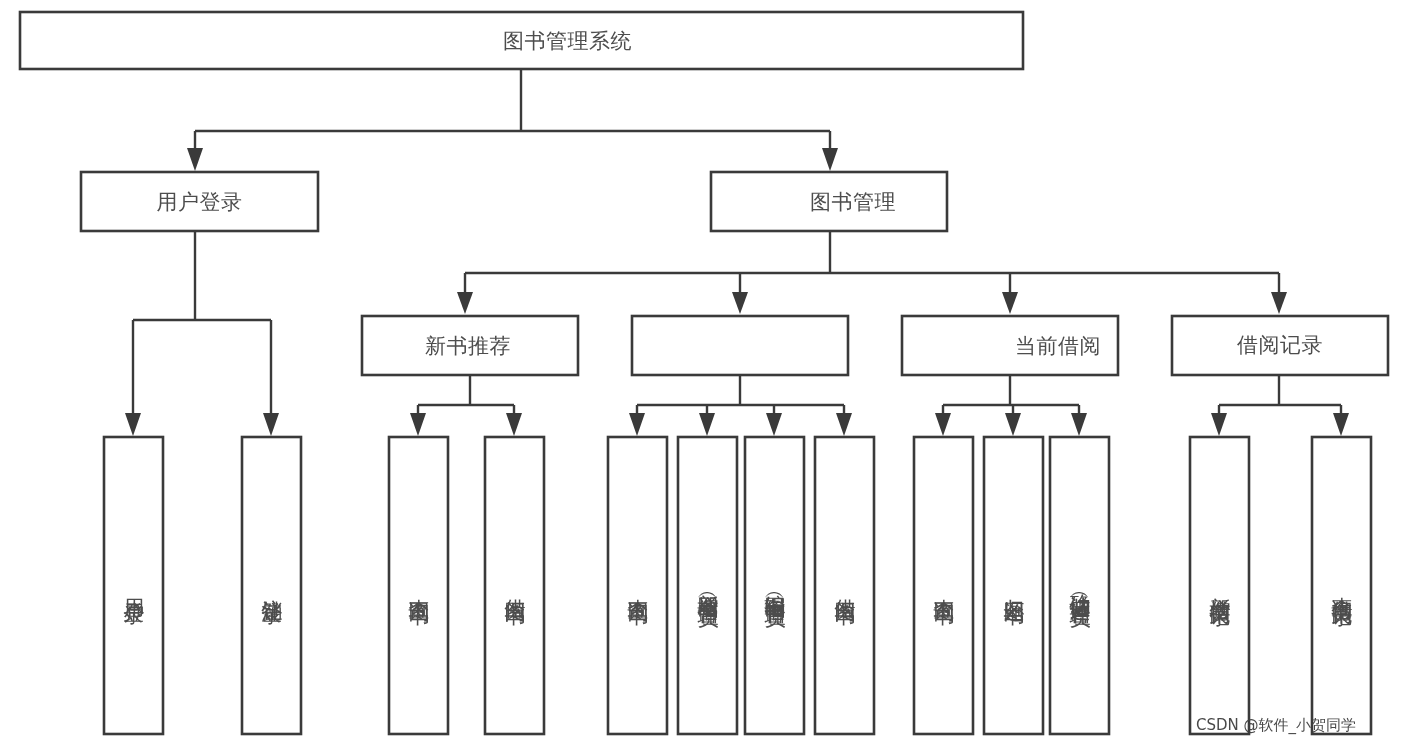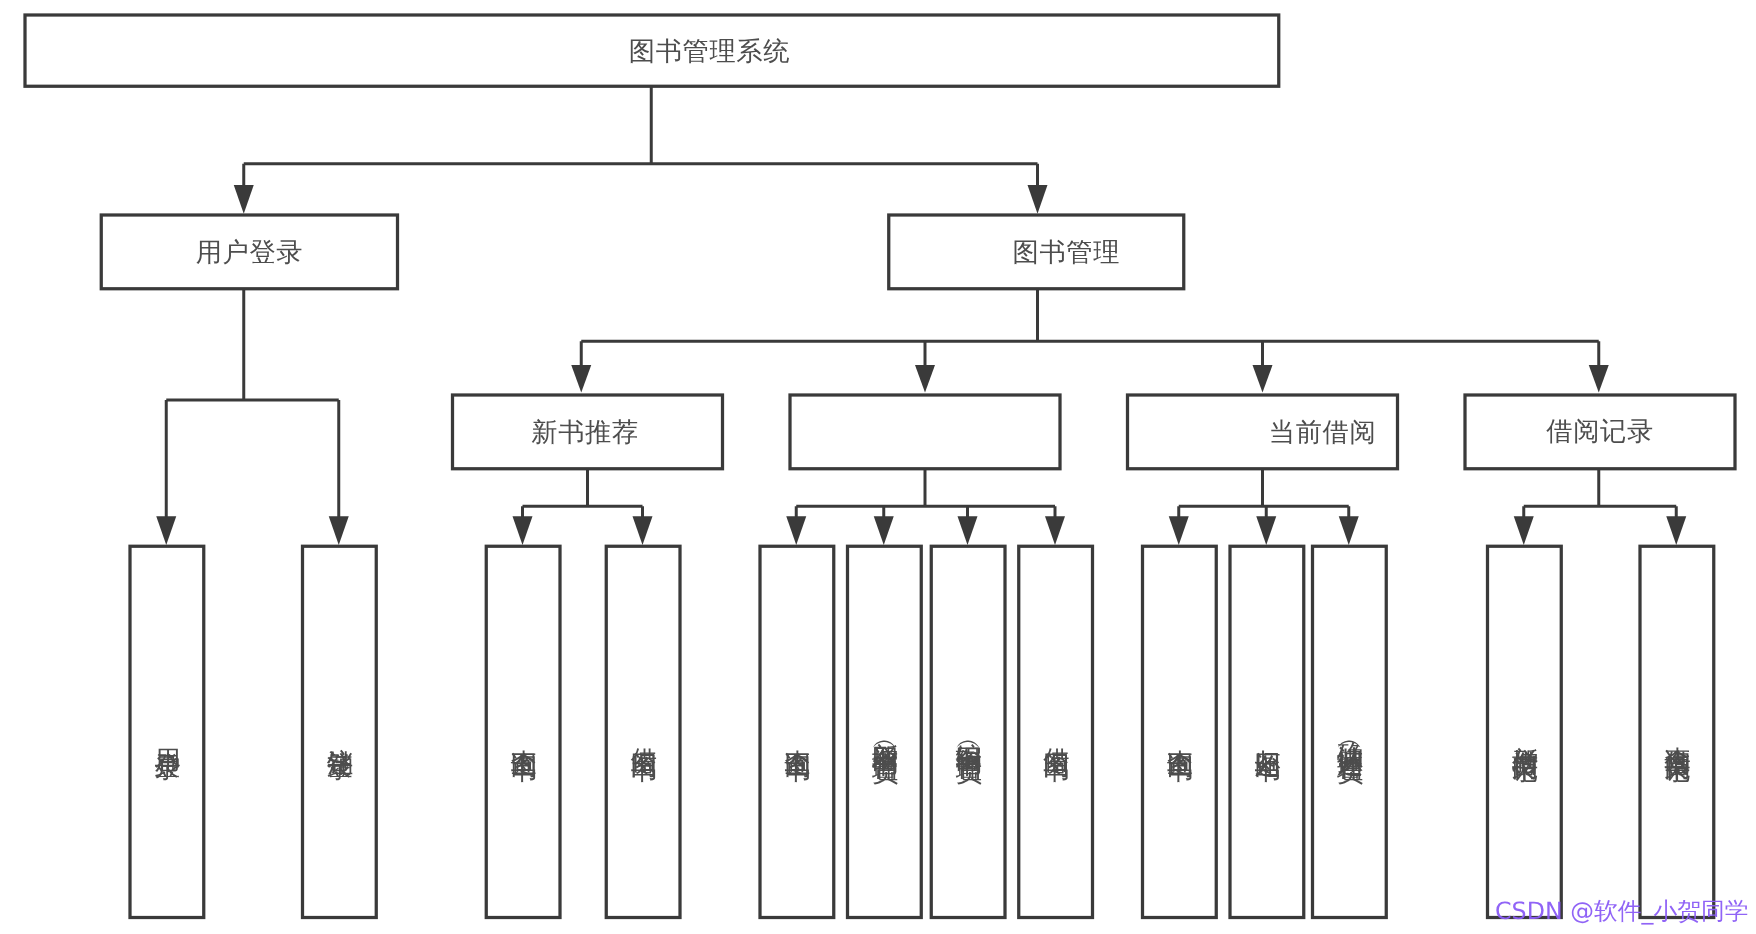--- a/index.html
+++ b/index.html
@@ -59,22 +59,22 @@
     color: #4d4d4d;
     font-size: 21px;
     writing-mode: vertical-rl;
     text-orientation: upright;
     letter-spacing: 2px;
     line-height: 1;
     pointer-events: none;
   }
   .watermark {
     position: absolute;
-    color: #8b5cf6;
-    font-size: 19px;
+    color: #404040;
+    font-size: 15px;
     white-space: nowrap;
     opacity: 0.95;
   }
 </style>
 </head>
 <body>
 
 <div id="diagram-root">
 
   <svg class="flow" viewBox="0 0 1405 747">

